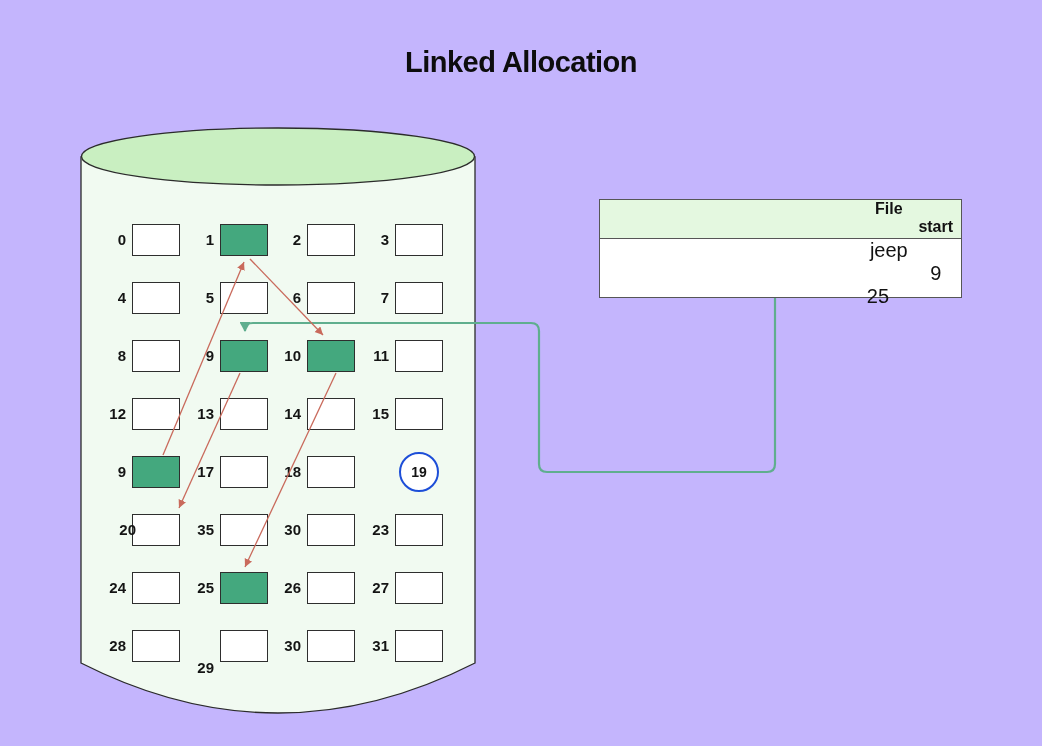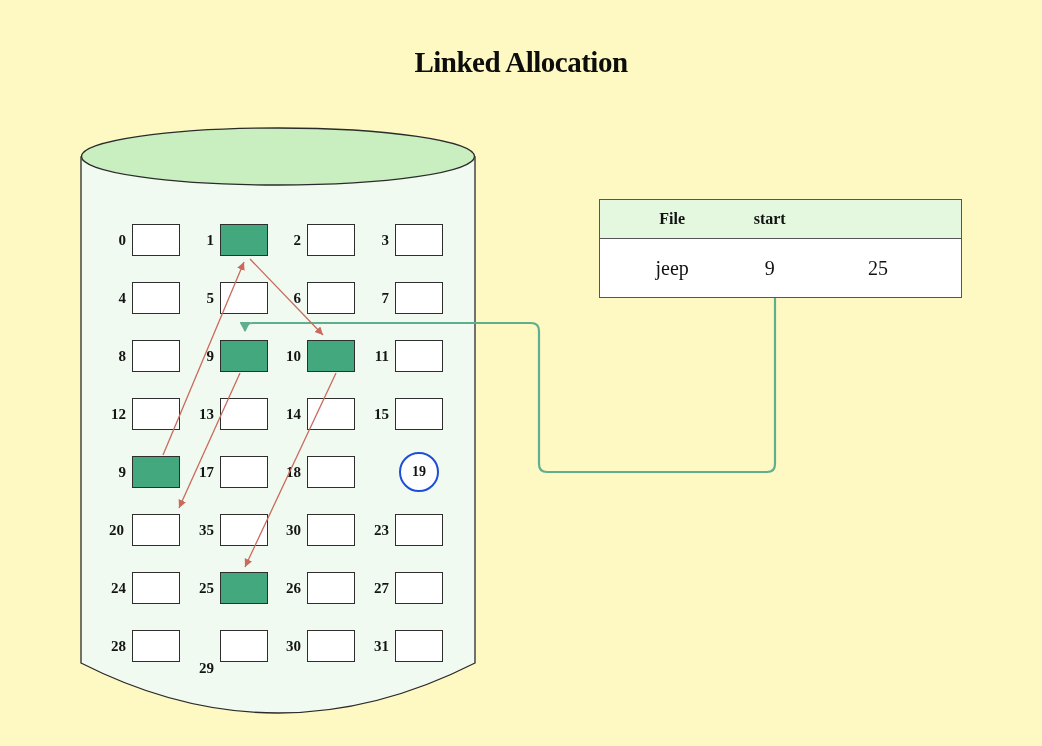--- a/index.html
+++ b/index.html
@@ -1,20 +1,20 @@
 <!DOCTYPE html>
 <html><head>
 <meta charset="utf-8">
 <style>
   html,body{margin:0;padding:0;}
   .page{
     position:relative;
     width:1042px;height:746px;
-    background:#fef9c3;
-    font-family:Liberation Serif, serif;
+    background:#c4b5fd;
+    font-family:Liberation Sans, sans-serif;
     color:#121212;
     overflow:hidden;
   }
   .title{
     position:absolute;left:0;top:46px;width:1042px;
     text-align:center;
     font-size:29px;font-weight:700;letter-spacing:-0.5px;
     color:#0d0d0d;
   }
   svg.layer{position:absolute;left:0;top:0;pointer-events:none;}
@@ -35,21 +35,21 @@
     font-size:14px;font-weight:700;
   }
   .dir-title{
     position:absolute;left:599px;top:166px;width:363px;
     text-align:center;font-size:15px;color:#141414;
   }
   .dir-table{
     position:absolute;left:599px;top:199px;width:363px;
     box-sizing:border-box;border:1.6px solid #565656;background:#ffffff;
   }
-  .dir-row{display:flex;align-items:center;}
+  .dir-row{display:flex;align-items:flex-end;flex-direction:column;}
   .dir-row.head{
     height:38px;background:#e4f8e0;
     border-bottom:1.6px solid #565656;
     font-weight:700;font-size:16px;
   }
   .dir-row.body{height:58px;font-size:20px;}
   .dir-cell{text-align:center;}
   .dir-cell.c1{width:40%;}
   .dir-cell.c2{width:14%;}
   .dir-cell.c3{width:46%;}
@@ -100,21 +100,21 @@
       <div class="disk-block" style="left: 395px; top: 398px;"></div>
       <span class="disk-block-label" style="left: 353px; top: 404px;">15</span>
       <div class="disk-block allocated" style="left: 132px; top: 456px;"></div>
       <span class="disk-block-label" style="left: 90px; top: 462px;">9</span>
       <div class="disk-block" style="left: 220px; top: 456px;"></div>
       <span class="disk-block-label" style="left: 178px; top: 462px;">17</span>
       <div class="disk-block" style="left: 307px; top: 456px;"></div>
       <span class="disk-block-label" style="left: 265px; top: 462px;">18</span>
       <div class="disk-block circled" style="left: 399px; top: 452px;">19</div>
       <div class="disk-block" style="left: 132px; top: 514px;"></div>
-      <span class="disk-block-label" style="left: 88px; top: 520px;">20</span>
+      <span class="disk-block-label" style="left: 100px; top: 520px;">20</span>
       <div class="disk-block" style="left: 220px; top: 514px;"></div>
       <span class="disk-block-label" style="left: 178px; top: 520px;">35</span>
       <div class="disk-block" style="left: 307px; top: 514px;"></div>
       <span class="disk-block-label" style="left: 265px; top: 520px;">30</span>
       <div class="disk-block" style="left: 395px; top: 514px;"></div>
       <span class="disk-block-label" style="left: 353px; top: 520px;">23</span>
       <div class="disk-block" style="left: 132px; top: 572px;"></div>
       <span class="disk-block-label" style="left: 90px; top: 578px;">24</span>
       <div class="disk-block allocated" style="left: 220px; top: 572px;"></div>
       <span class="disk-block-label" style="left: 178px; top: 578px;">25</span>

